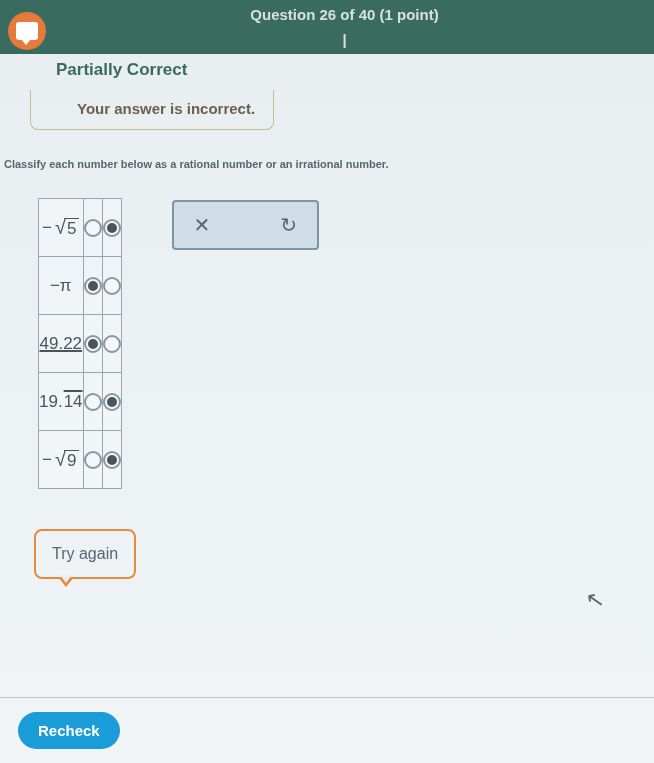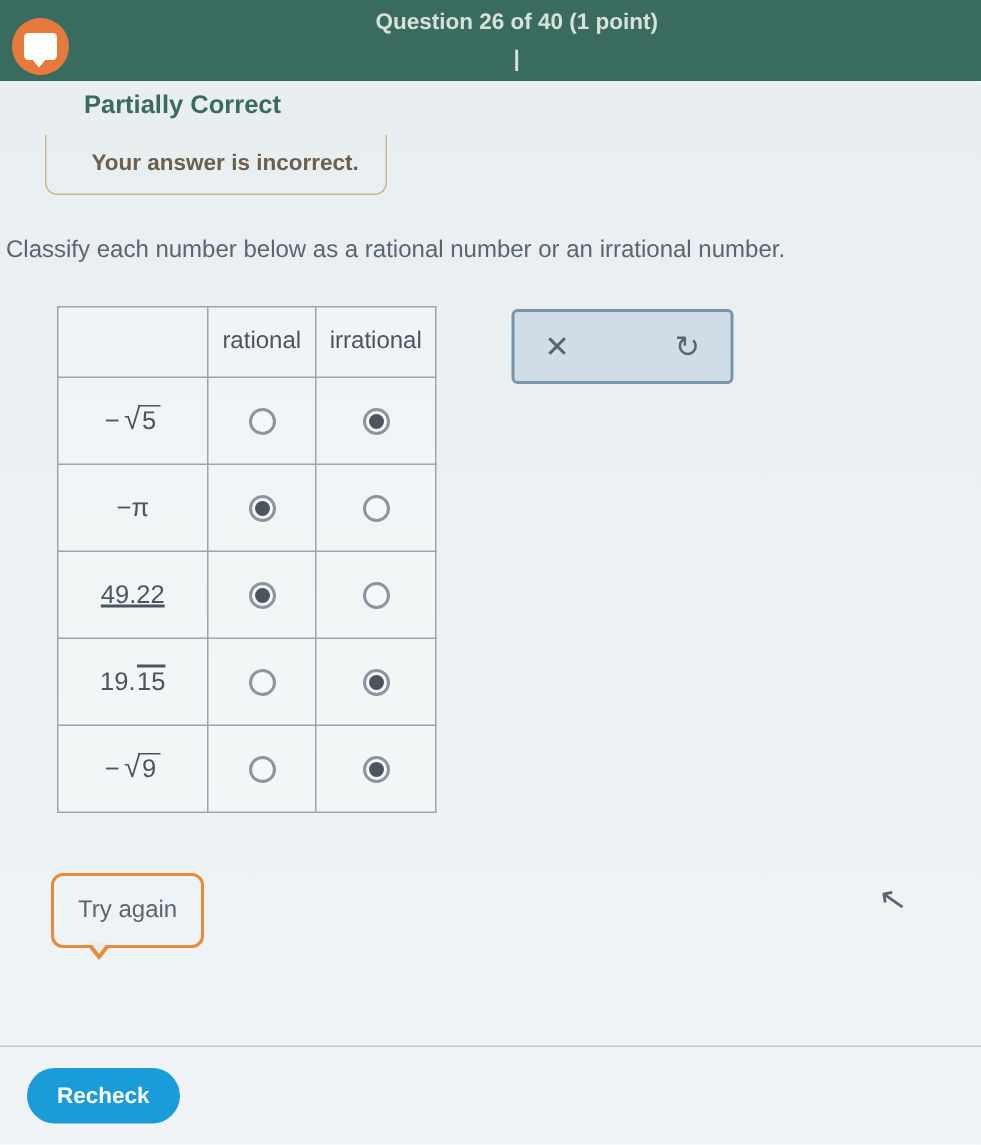--- a/index.html
+++ b/index.html
@@ -62,29 +62,30 @@
       color: #3a6b5f;
       font-weight: bold;
       font-size: 17px;
     }
     .notice-box {
       margin: 6px 0 0 30px;
       display: inline-block;
       border: 1px solid #c8b890;
       border-top: none;
       border-radius: 0 0 8px 8px;
-      padding: 10px 18px 12px 30px;
+      padding: 10px 18px 12px 46px;
       color: #6b6050;
       font-size: 15px;
       font-weight: bold;
     }
     .prompt {
       margin: 28px 4px 0 4px;
       color: #5a6570;
-      font-size: 16px;
+      font-size: 11px;
+      font-weight: bold;
     }
     .content-row {
       display: flex;
       align-items: flex-start;
       margin-top: 28px;
       margin-left: 38px;
       gap: 50px;
     }
     .classify-table {
       border-collapse: collapse;
@@ -256,25 +257,20 @@
 
 <div class="status-bar">Partially Correct</div>
 
 <div class="notice-box">Your answer is incorrect.</div>
 
 <div class="prompt">Classify each number below as a rational number or an irrational number.</div>
 
 <div class="content-row">
   <table class="classify-table">
     <tbody>
-        <tr>
-      <th></th>
-      <th>rational</th>
-      <th>irrational</th>
-    </tr>
     <tr>
       <td>
         <span class="num-label">
               <span>−</span>
               <span class="sqrt"><span class="sqrt-val">5</span></span>
             </span>
       </td>
       <td><input type="radio" class="radio" name="r0" style=""></td>
       <td><input type="radio" class="radio" name="r0" checked="" style=""></td>
     </tr>
@@ -285,21 +281,21 @@
     </tr>
     <tr>
       <td><span class="underline">49.22</span></td>
       <td><input type="radio" class="radio" name="r2" checked="" style=""></td>
       <td><input type="radio" class="radio" name="r2" style=""></td>
     </tr>
     <tr>
       <td>
         <span class="num-label">
               <span>19.</span>
-              <span class="overline">15</span>
+              <span class="overline">14</span>
             </span>
       </td>
       <td><input type="radio" class="radio" name="r3" style=""></td>
       <td><input type="radio" class="radio" name="r3" checked="" style=""></td>
     </tr>
     <tr>
       <td>
         <span class="num-label">
               <span>−</span>
               <span class="sqrt"><span class="sqrt-val">9</span></span>

